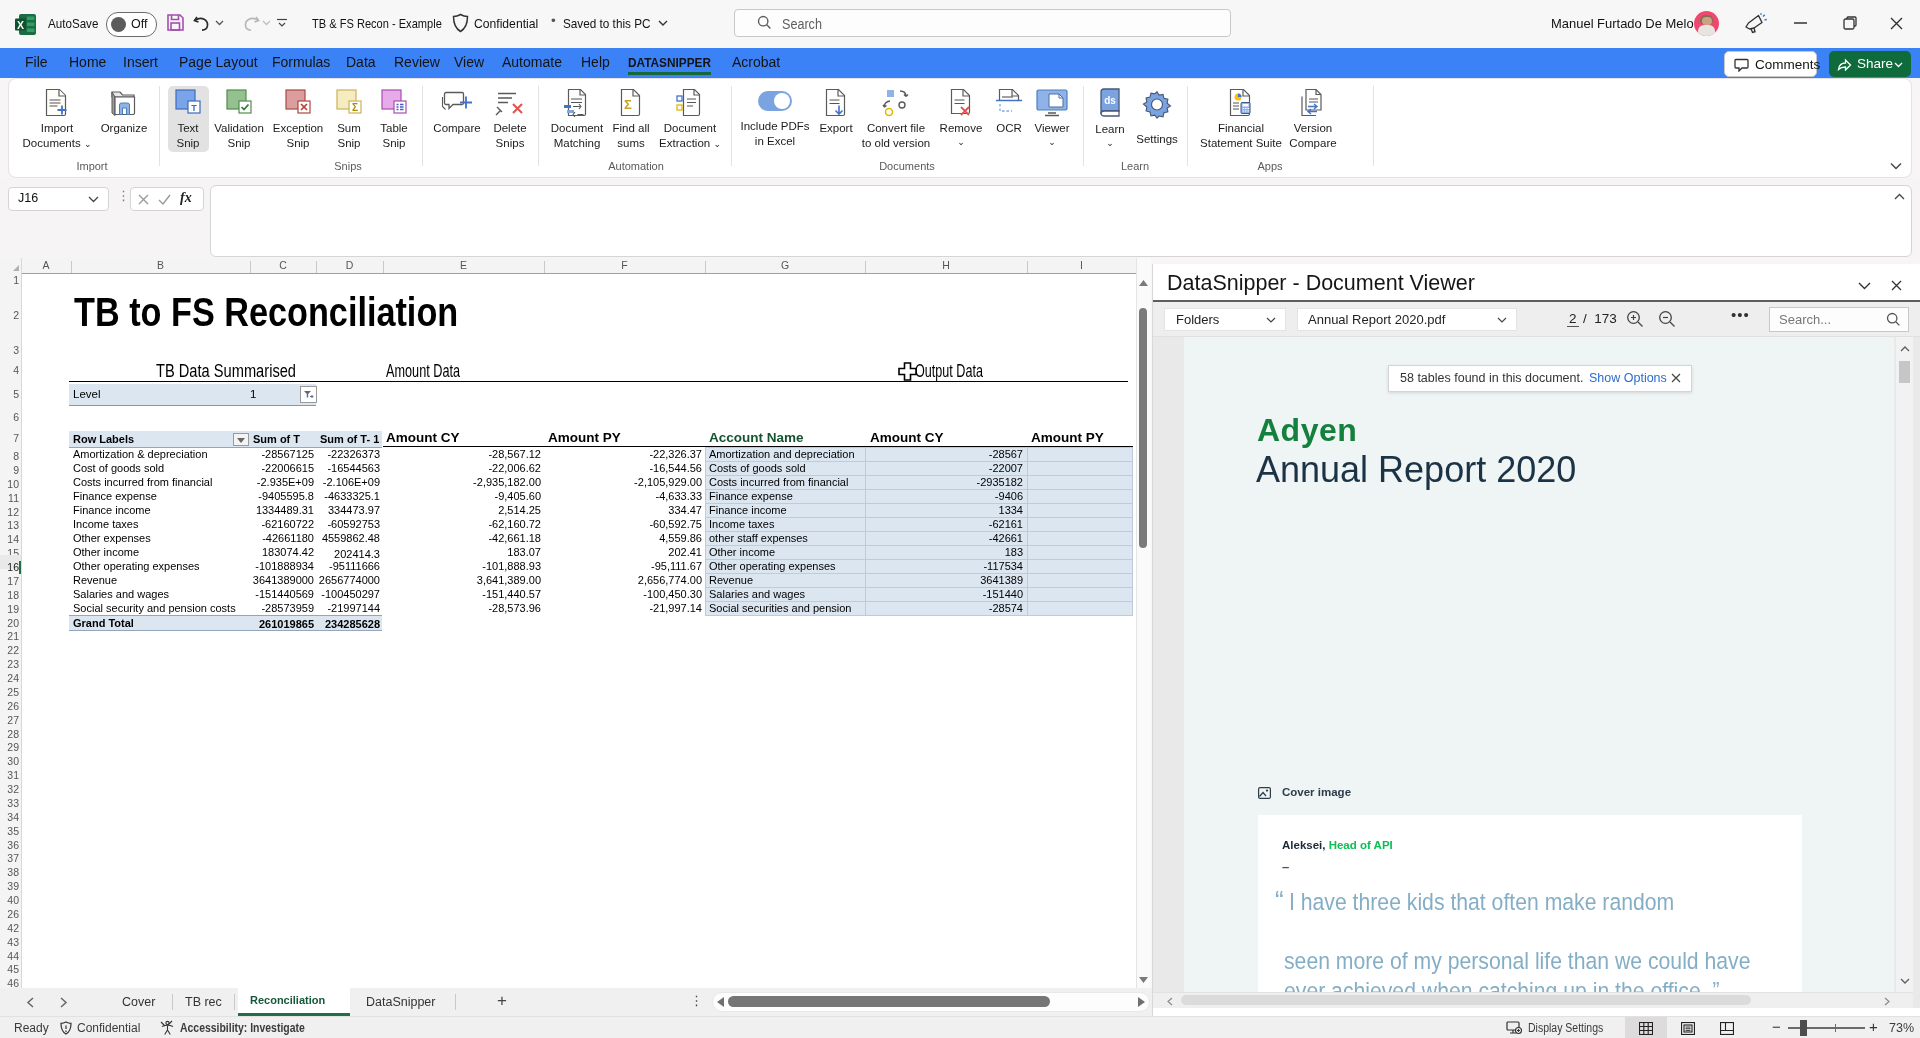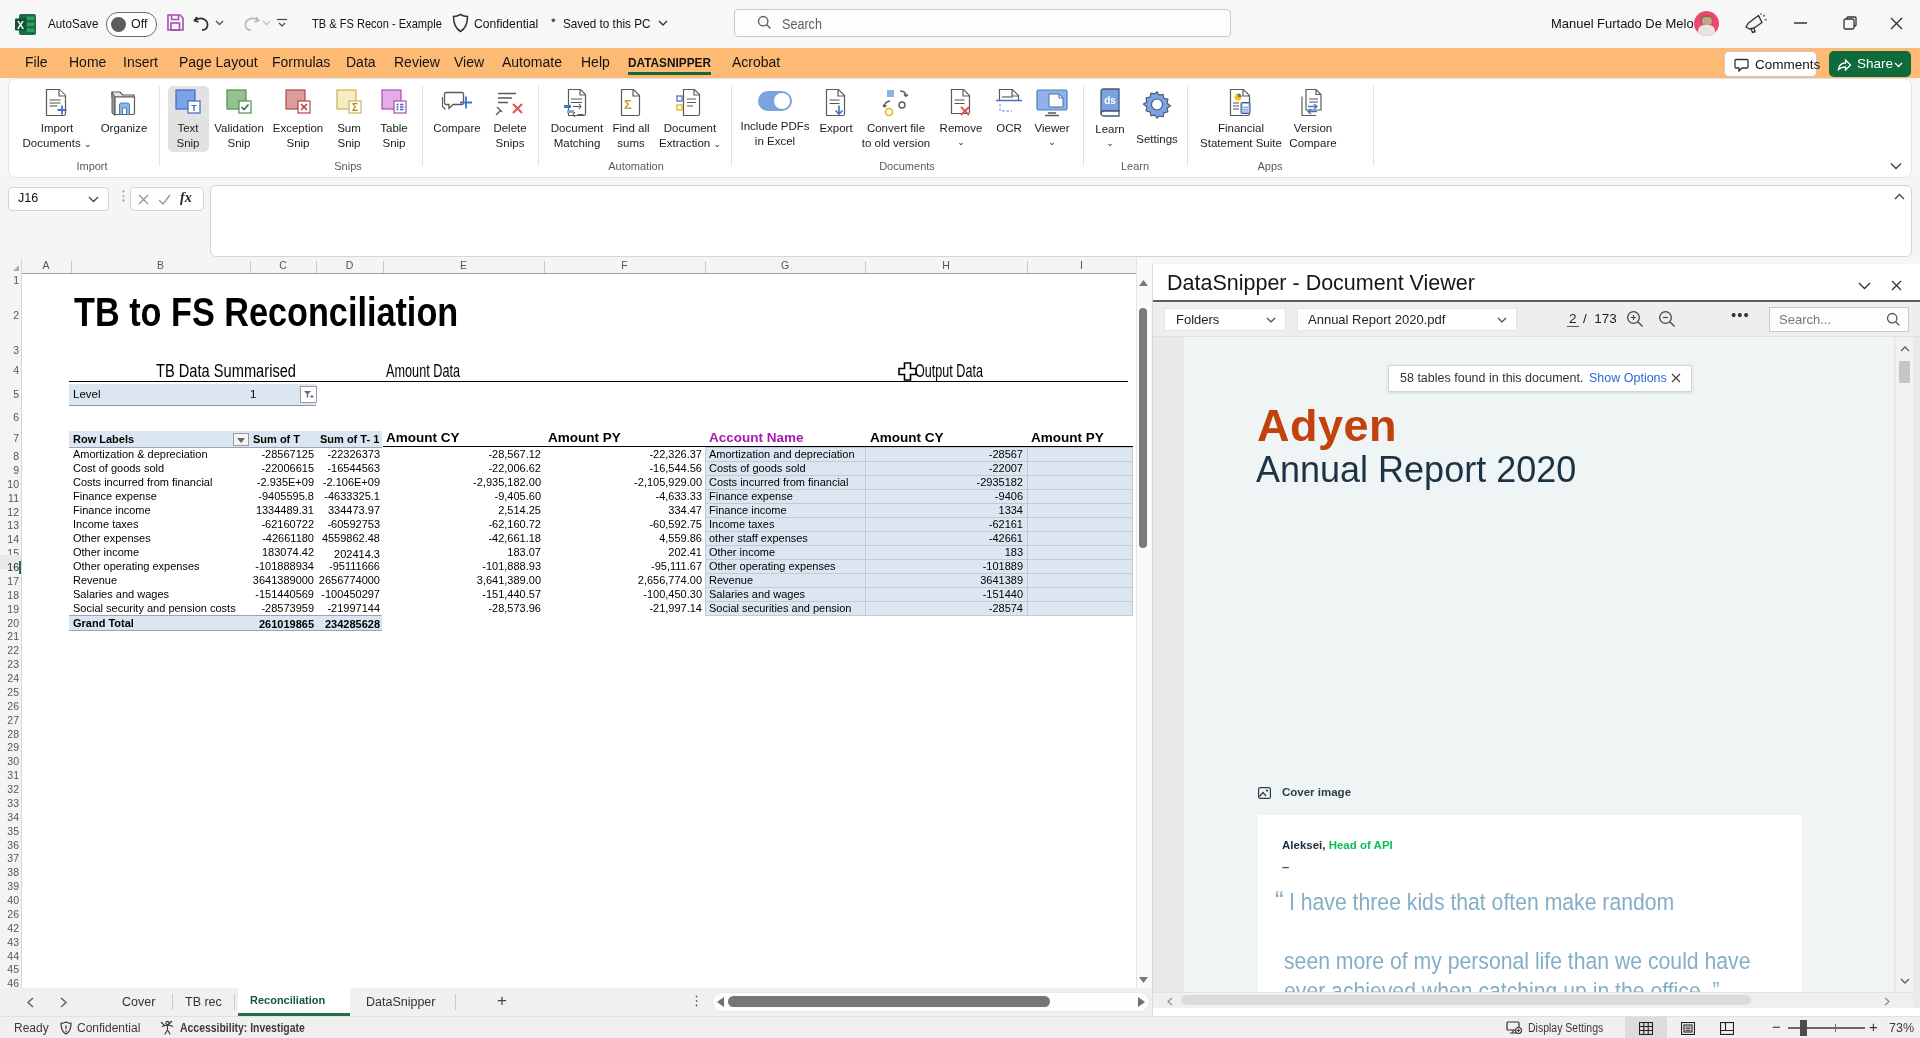--- a/index.html
+++ b/index.html
@@ -2,21 +2,21 @@
 <html><head><meta charset="utf-8">
 <style>
 html,body{margin:0;padding:0;width:1920px;height:1038px;overflow:hidden;background:#f7f5f6;font-family:"Liberation Sans",sans-serif;-webkit-font-smoothing:antialiased}
 .ab{position:absolute}
 .tx{position:absolute;white-space:nowrap}
 svg{display:block}
 .sx{display:inline-block;transform-origin:0 50%;white-space:nowrap}
 
 #titlebar{left:0;top:0;width:1920px;height:48px;background:#f8f7f7;font-size:13.5px;color:#121212}
 
-#menubar{left:0;top:48px;width:1920px;height:30px;background:#fdba74;font-size:14px;color:#141414}
+#menubar{left:0;top:48px;width:1920px;height:30px;background:#3b82f6;font-size:14px;color:#141414}
 .mi{position:absolute;top:6px}
 
 #ribbon{left:8px;top:78px;width:1904px;height:100px;background:#fff;border:1px solid #e4e2e2;border-radius:8px;box-sizing:border-box}
 .rb{position:absolute;top:10px;text-align:center;font-size:11.5px;line-height:15px;color:#1c1c1c}
 .rb svg{margin:0 auto 3px auto}
 .glab{position:absolute;top:82px;font-size:11px;color:#5a5a5a;text-align:center;width:120px}
 .gsep{position:absolute;top:8px;width:1px;height:80px;background:#e3e1e1}
 
 .wbox{position:absolute;background:#fff;border:1px solid #d6d4d4;border-radius:4px;box-sizing:border-box}
 
@@ -497,21 +497,21 @@
 <div class="ab" style="left:69px;top:173px;width:313px;height:16px;background:#dce6f1;border-bottom:1px solid #95a5bd"></div>
 <div class="tx" style="left:73px;top:175px;font-size:11px;font-weight:bold;color:#000">Row Labels</div>
 <div class="ab" style="left:233px;top:175px;width:16px;height:13px;background:#f4f4f4;border:1px solid #9a9a9a;box-sizing:border-box"></div>
 <svg class="ab" style="left:237px;top:180px" width="8" height="5" viewBox="0 0 8 5">
       <path d="M0 0h8L4 5z" fill="#666"></path>
     </svg>
 <div class="tx" style="left:253px;top:175px;font-size:11px;font-weight:bold;color:#000">Sum of T</div>
 <div class="tx" style="left:320px;top:175px;font-size:11px;font-weight:bold;color:#000">Sum of T- 1</div>
 <div class="tx" style="left:386px;top:172px;font-size:13.5px;font-weight:bold;color:#000">Amount CY</div>
 <div class="tx" style="left:548px;top:172px;font-size:13.5px;font-weight:bold;color:#000">Amount PY</div>
-<div class="tx" style="left:709px;top:172px;font-size:13.5px;font-weight:bold;color:#a21caf">Account Name</div>
+<div class="tx" style="left:709px;top:172px;font-size:13.5px;font-weight:bold;color:#14532d">Account Name</div>
 <div class="tx" style="left:870px;top:172px;font-size:13.5px;font-weight:bold;color:#000">Amount CY</div>
 <div class="tx" style="left:1031px;top:172px;font-size:13.5px;font-weight:bold;color:#000">Amount PY</div>
 <div class="ab" style="left:383px;top:187.5px;width:750px;height:1.6px;background:#000"></div>
 <div class="ab" style="left:705px;top:189px;width:428px;height:168px;background:#dce6f1"></div>
 <div class="ab" style="left:705px;top:189px;width:428px;height:1px;background:#c0cada"></div>
 <div class="ab" style="left:705px;top:203px;width:428px;height:1px;background:#c0cada"></div>
 <div class="ab" style="left:705px;top:217px;width:428px;height:1px;background:#c0cada"></div>
 <div class="ab" style="left:705px;top:231px;width:428px;height:1px;background:#c0cada"></div>
 <div class="ab" style="left:705px;top:245px;width:428px;height:1px;background:#c0cada"></div>
 <div class="ab" style="left:705px;top:259px;width:428px;height:1px;background:#c0cada"></div>
@@ -596,21 +596,21 @@
 <div class="num" style="left:870px;top:231px;width:153px">-9406</div>
 <div class="srow" style="left:709px;top:245px;width:155px;overflow:hidden">Finance income</div>
 <div class="num" style="left:870px;top:245px;width:153px">1334</div>
 <div class="srow" style="left:709px;top:259px;width:155px;overflow:hidden">Income taxes</div>
 <div class="num" style="left:870px;top:259px;width:153px">-62161</div>
 <div class="srow" style="left:709px;top:273px;width:155px;overflow:hidden">other staff expenses</div>
 <div class="num" style="left:870px;top:273px;width:153px">-42661</div>
 <div class="srow" style="left:709px;top:287px;width:155px;overflow:hidden">Other income</div>
 <div class="num" style="left:870px;top:287px;width:153px">183</div>
 <div class="srow" style="left:709px;top:301px;width:155px;overflow:hidden">Other operating expenses</div>
-<div class="num" style="left:870px;top:301px;width:153px">-101889</div>
+<div class="num" style="left:870px;top:301px;width:153px">-117534</div>
 <div class="srow" style="left:709px;top:315px;width:155px;overflow:hidden">Revenue</div>
 <div class="num" style="left:870px;top:315px;width:153px">3641389</div>
 <div class="srow" style="left:709px;top:329px;width:155px;overflow:hidden">Salaries and wages</div>
 <div class="num" style="left:870px;top:329px;width:153px">-151440</div>
 <div class="srow" style="left:709px;top:343px;width:155px;overflow:hidden">Social securities and pension cost</div>
 <div class="num" style="left:870px;top:343px;width:153px">-28574</div>
 <div class="ab" style="left:69px;top:357px;width:313px;height:16px;background:#dce6f1;border-top:1px solid #95a5bd;border-bottom:1px solid #95a5bd;box-sizing:border-box"></div>
 <div class="tx" style="left:73px;top:359px;font-size:11px;font-weight:bold;color:#000">Grand Total</div>
 <div class="num" style="left:250px;top:359px;width:64px;font-weight:bold">261019865</div>
 <div class="num" style="left:316px;top:359px;width:64px;font-weight:bold">234285628</div>
@@ -744,21 +744,21 @@
 <div class="ab" style="left:746px;top:97px;width:11px;height:22px;background:#c7c6c6"></div>
 <svg class="ab" style="left:747px;top:714px" width="10" height="6" viewBox="0 0 10 6">
       <path d="M1 1l4 4 4-4" fill="none" stroke="#5e5e5e" stroke-width="1.3"></path>
     </svg>
 <div class="ab" style="left:235px;top:101px;width:304px;height:27px;background:#fff;border:1px solid #d4d4d4;box-shadow:0 1px 3px rgba(0,0,0,.12);box-sizing:border-box"></div>
 <div class="tx" style="left:247px;top:107px;font-size:12.5px;color:#333">58 tables found in this document.</div>
 <div class="tx" style="left:436px;top:107px;font-size:12.5px;color:#2b6cd4">Show Options</div>
 <svg class="ab" style="left:518px;top:109px" width="10" height="10" viewBox="0 0 10 10">
       <path d="M1 1l8 8M9 1L1 9" stroke="#444" stroke-width="1.2"></path>
     </svg>
-<div class="tx" style="left:104px;top:136px;font-size:45px;font-weight:bold;letter-spacing:.5px;color:#c2410c">Adyen</div>
+<div class="tx" style="left:104px;top:148px;font-size:32px;font-weight:bold;letter-spacing:.5px;color:#15803d">Adyen</div>
 <div class="tx" style="left:103px;top:185px;font-size:36px;font-weight:normal;color:#1c3245">Annual Report 2020</div>
 <svg class="ab" style="left:105px;top:523px" width="13" height="12" viewBox="0 0 13 12">
       <rect x="0.6" y="0.6" width="11.8" height="10.8" rx="1.5" fill="none" stroke="#2d3c49" stroke-width="1.2"></rect>
       <circle cx="9" cy="3.6" r="1.1" fill="#2d3c49"></circle>
       <path d="M1.5 9.5L5 5.5l3 3.5" fill="none" stroke="#2d3c49" stroke-width="1.2"></path>
     </svg>
 <div class="tx" style="left:129px;top:522px;font-size:11.5px;font-weight:bold;color:#2d3c49">Cover image</div>
 <div class="ab" style="left:105px;top:551px;width:544px;height:177px;background:#fff"></div>
 <div class="tx" style="left:129px;top:575px;font-size:11.5px;font-weight:bold;color:#1b2a38">Aleksei, <span style="color:#0abf53">Head of API</span></div>
 <div class="tx" style="left:129px;top:595px;font-size:13px;font-weight:bold;color:#4a5560">–</div>

